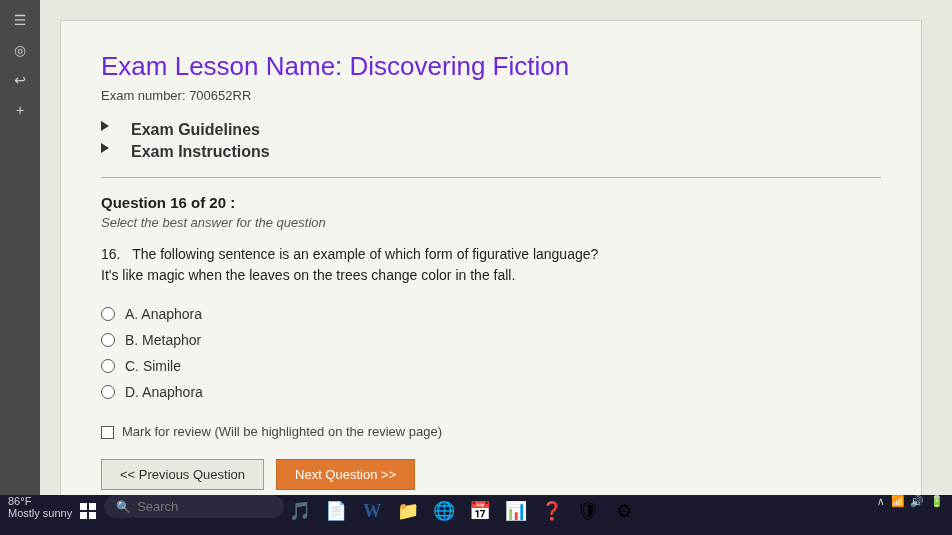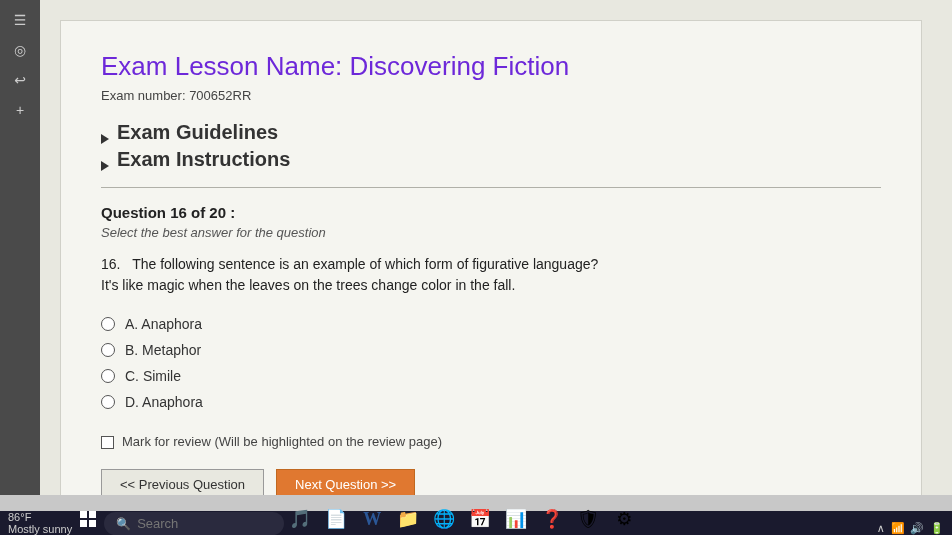--- a/index.html
+++ b/index.html
@@ -66,23 +66,23 @@
     }
 
     .exam-number {
       font-size: 13px;
       color: #444;
       margin-bottom: 18px;
     }
 
     .collapsible-item {
       display: flex;
-      align-items: flex-end;
-      gap: 8px;
-      font-size: 20px;
+      align-items: flex-start;
+      gap: 22px;
+      font-size: 16px;
       font-weight: bold;
       color: #333;
       cursor: pointer;
       margin-bottom: 4px;
     }
     .collapsible-item .arrow {
       width: 0;
       height: 0;
       border-top: 5px solid transparent;
       border-bottom: 5px solid transparent;
@@ -182,24 +182,24 @@
       color: white;
       cursor: pointer;
     }
 
     
     .taskbar {
       position: absolute;
       bottom: 0;
       left: 0;
       right: 0;
-      height: 24px;
+      height: 40px;
       background: #1a1a2e;
       display: flex;
-      align-items: flex-end;
+      align-items: flex-start;
       padding: 0 8px;
       gap: 0;
       z-index: 20;
     }
 
     .taskbar-start {
       width: 32px;
       height: 32px;
       display: flex;
       align-items: center;

